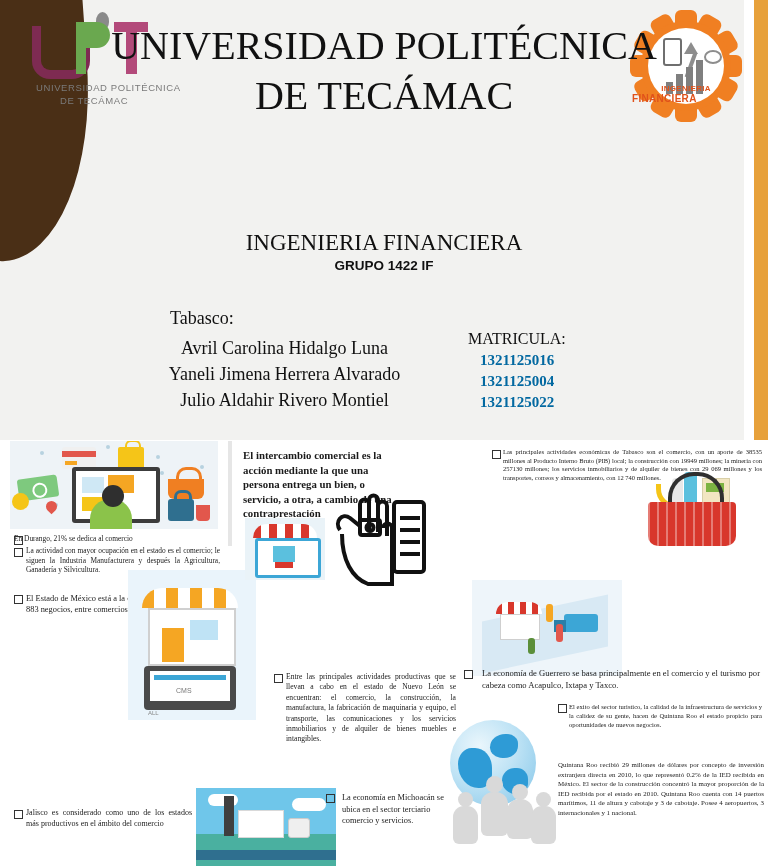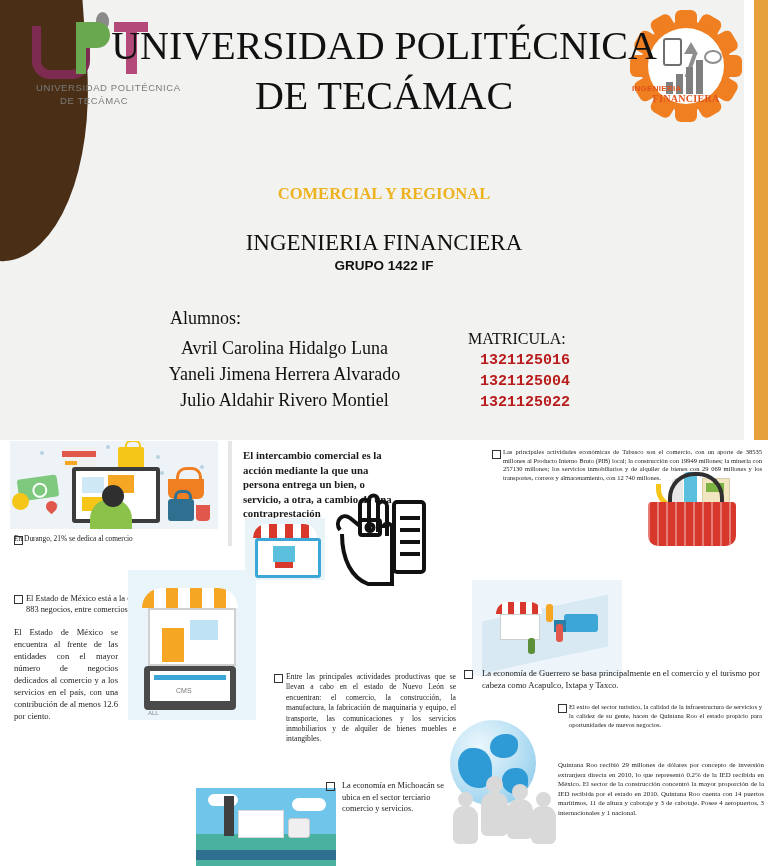--- a/index.html
+++ b/index.html
@@ -54,40 +54,40 @@
   .gear .tooth{position:absolute;left:50%;top:50%;width:22px;height:112px;margin:-56px 0 0 -11px;background:#f07f22;border-radius:6px;}
   .gear .hub{position:absolute;left:9px;top:9px;width:90px;height:90px;border-radius:50%;background:#f07f22;}
   .gear .inner{position:absolute;left:16px;top:16px;width:76px;height:76px;border-radius:50%;background:#ffffff;}
   .bars{position:absolute;left:34px;top:48px;height:34px;display:flex;align-items:flex-end;gap:3px;}
   .bars span{display:block;width:7px;background:#7f7f7f;}
   .arrowup{position:absolute;left:52px;top:30px;width:0;height:0;
      border-left:7px solid transparent;border-right:7px solid transparent;border-bottom:12px solid #8d8d8d;}
   .arrowline{position:absolute;left:57px;top:40px;width:4px;height:26px;background:#8d8d8d;transform:rotate(20deg);}
   .phone{position:absolute;left:31px;top:26px;width:15px;height:24px;border:2px solid #6f6f6f;border-radius:3px;background:#fff;}
   .coin{position:absolute;left:72px;top:38px;width:14px;height:10px;border:2px solid #8d8d8d;border-radius:50%;}
-  .fin-l1{position:absolute;left:0;right:0;top:72px;text-align:left;font-size:8px;font-weight:bold;color:#e0521b;letter-spacing:.3px;font-family:"Liberation Sans",sans-serif;}
-  .fin-l2{position:absolute;left:0;right:0;top:81px;text-align:center;font-size:10px;font-weight:bold;color:#e0521b;letter-spacing:.3px;font-family:Liberation Serif, serif;}
+  .fin-l1{position:absolute;left:0;right:0;top:72px;text-align:center;font-size:8px;font-weight:bold;color:#e0521b;letter-spacing:.3px;font-family:"Liberation Sans",sans-serif;}
+  .fin-l2{position:absolute;left:0;right:0;top:81px;font-size:10px;font-weight:bold;color:#e0521b;letter-spacing:.3px;font-family:Liberation Sans, sans-serif;}
 
   .h-title{position:absolute;left:0;width:768px;text-align:center;color:#111;
      font-family:"Liberation Serif",serif;}
   .h-l1{top:22px;font-size:40px;}
   .h-l2{top:72px;font-size:40px;}
   .h-unidad{top:126px;font-size:21px;font-style:italic;font-weight:bold;letter-spacing:1px;}
   .h-ep1{top:158px;font-size:16.5px;font-weight:bold;color:#edb21f;}
   .h-ep2{top:184px;font-size:16.5px;font-weight:bold;color:#edb21f;}
   .h-carrera{top:230px;font-size:23px;}
   .h-grupo{top:258px;font-size:13.5px;font-weight:bold;font-family:"Liberation Sans",sans-serif;}
   .h-prof{top:289px;font-size:14.5px;font-weight:bold;}
 
   .h-alumnos{position:absolute;left:170px;top:308px;font-size:18px;color:#111;}
   .h-names{position:absolute;left:112px;top:335px;width:345px;text-align:center;}
   .h-names div{font-size:18px;line-height:26px;color:#111;}
   .h-matlabel{position:absolute;left:468px;top:330px;font-size:16px;color:#111;}
   .h-mats{position:absolute;left:480px;top:350px;}
-  .h-mats div{font-size:15px;line-height:21px;color:#b91c1c;font-weight:bold;font-family:Liberation Mono, monospace;}
+  .h-mats div{font-size:15px;line-height:21px;color:#0369a1;font-weight:bold;font-family:Liberation Serif, serif;}
 
   
   .mind{position:absolute;left:0;top:440px;width:768px;height:426px;background:#ffffff;}
 
   .tbox{position:absolute;color:#1a1a1a;}
   .tbox .chk{position:absolute;left:0;top:2px;width:7px;height:7px;border:1px solid #333;}
   .tbox p{margin:0;text-align:justify;}
 
   
   .img-ecom{position:absolute;left:10px;top:1px;width:208px;height:88px;background:#eef3f7;overflow:hidden;}
@@ -231,25 +231,24 @@
           <span style="height:27px"></span>
             <span style="height:34px"></span>
         </div>
       </div>
       <div class="fin-l1">INGENIERIA</div>
       <div class="fin-l2">FINANCIERA</div>
     </div>
 
     <div class="h-title h-l1">UNIVERSIDAD POLITÉCNICA</div>
     <div class="h-title h-l2">DE TECÁMAC</div>
-    <div class="h-title h-ep2">COMERCIAL Y REGIONAL</div>
     <div class="h-title h-carrera">INGENIERIA FINANCIERA</div>
     <div class="h-title h-grupo">GRUPO 1422 IF</div>
 
-    <div class="h-alumnos">Alumnos:</div>
+    <div class="h-alumnos">Tabasco:</div>
     <div class="h-names">
       <div>Avril Carolina Hidalgo Luna</div>
       <div>Yaneli Jimena Herrera Alvarado</div>
       <div>Julio Aldahir Rivero Montiel</div>
     </div>
     <div class="h-matlabel">MATRICULA:</div>
     <div class="h-mats">
       <div>1321125016</div>
       <div>1321125004</div>
       <div>1321125022</div>
@@ -283,29 +282,34 @@
       <div class="ec-pin"></div>
       <div class="ec-person"></div>
       <div class="ec-head"></div>
     </div>
     <div class="lstrip"></div>
 
     <div class="tbox" style="left:14px;top:94px;width:206px;font-size:7.4px;line-height:9.5px;">
       <span class="chk"></span>
       <p style="margin-left:0">En Durango, 21% se dedica al comercio</p>
     </div>
+    <div class="tbox" style="left:14px;top:106px;width:206px;font-size:7.4px;line-height:9.6px;">
+      <span class="chk"></span>
+      <p style="margin-left:12px">La actividad con mayor ocupación en el estado es el comercio; le siguen la Industria Manufacturera y después la Agricultura, Ganadería y Silvicultura.</p>
+    </div>
 
     <div class="tbox" style="left:14px;top:153px;width:210px;font-size:8.4px;line-height:11px;">
       <span class="chk"></span>
       <p style="margin-left:12px;text-align:left">El Estado de México está a la cabeza con unos 698 mil 883 negocios, entre comercios y de servicio.</p>
     </div>
-    <div class="tbox" style="left:14px;top:186px;width:104px;font-size:8.6px;line-height:12px;">
-      <p>El Estado de México se encuentra al frente de las entidades con el mayor número de negocios dedicados al comercio y a los servicios en el país, con una contribución de al menos 12.6 por ciento.</p>
-    </div>
-
+
+    <div class="tbox" style="left:14px;top:368px;width:178px;font-size:8px;line-height:10.5px;">
+      <span class="chk"></span>
+      <p style="margin-left:12px">Jalisco es considerado como uno de los estados más productivos en el ámbito del comercio</p>
+    </div>
 
     <div class="img-store">
       <div class="st-awn"></div>
       <div class="st-body"></div>
       <div class="st-door"></div>
         <div class="st-win"></div>
       <div class="st-lap">
         <div class="st-lapscr">
             <div class="st-lapbar"></div>
             <div class="st-cms">CMS</div>
@@ -347,21 +351,21 @@
           <path d="M70 34 h20 M70 46 h20 M70 58 h20 M70 70 h20"></path>
         </g>
       </svg>
     </div>
 
     <div class="tbox" style="left:274px;top:232px;width:182px;font-size:7.6px;line-height:10.4px;">
       <span class="chk"></span>
       <p style="margin-left:12px">Entre las principales actividades productivas que se llevan a cabo en el estado de Nuevo León se encuentran: el comercio, la construcción, la manufactura, la fabricación de maquinaria y equipo, el transporte, las comunicaciones y los servicios inmobiliarios y de alquiler de bienes muebles e intangibles.</p>
     </div>
 
-    <div class="tbox" style="left:326px;top:340px;width:128px;font-size:8.4px;line-height:11.5px;">
+    <div class="tbox" style="left:326px;top:352px;width:128px;font-size:8.4px;line-height:11.5px;">
       <span class="chk"></span>
       <p style="margin-left:16px;text-align:left">La economía en Michoacán se ubica en el sector terciario comercio y servicios.</p>
     </div>
 
     <div class="img-iso">
       <div class="iso-plane"></div>
       <div class="iso-awn"></div>
       <div class="iso-shop"></div>
       <div class="iso-truck"></div>
       <div class="iso-p1"></div>

